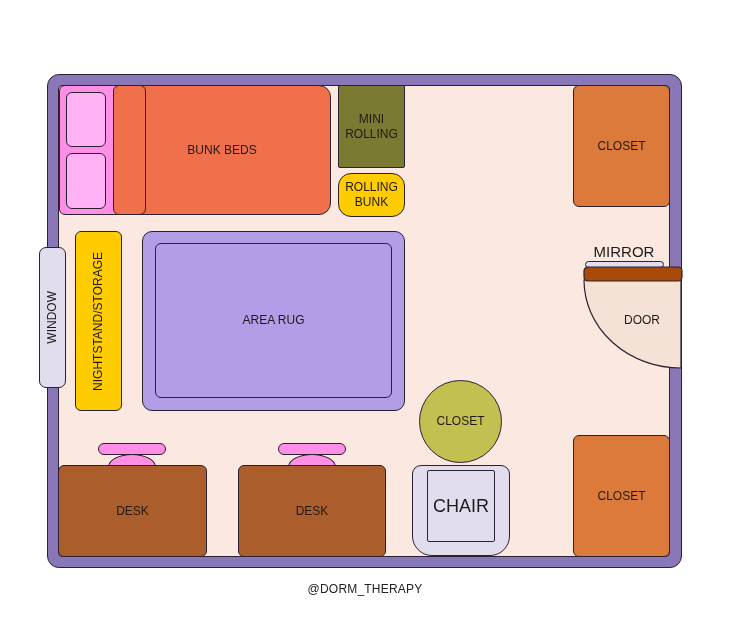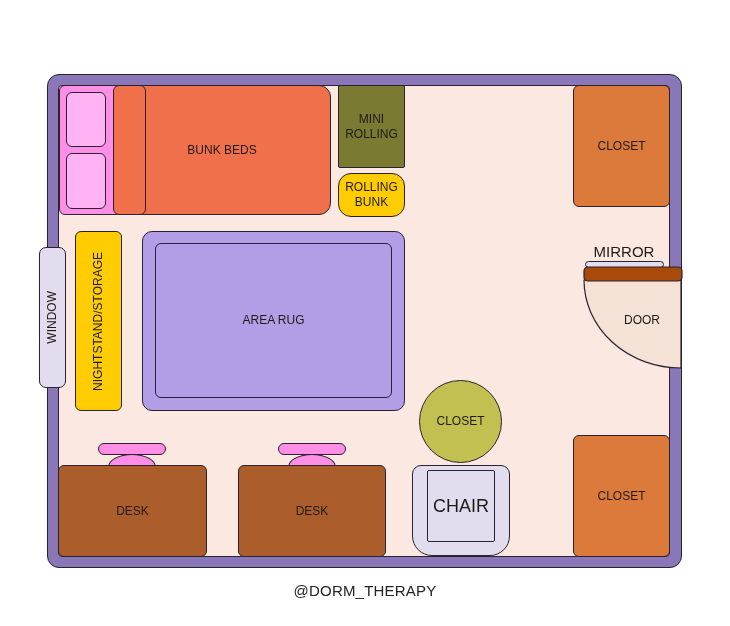--- a/index.html
+++ b/index.html
@@ -6,21 +6,21 @@
   body { width: 730px; height: 626px; position: relative; overflow: hidden;
          font-family: "Liberation Sans", sans-serif; }
   .abs { position: absolute; box-sizing: border-box; }
   .lbl { font-size: 12px; color: #1f1a17; text-align: center; line-height: 1.25;
          display: flex; align-items: center; justify-content: center; }
   .room-outer { left: 47px; top: 74px; width: 635px; height: 494px;
                 background: #8a77b8; border: 1.5px solid #2b2230; border-radius: 12px; }
   .room-inner { left: 58px; top: 85px; width: 612px; height: 472px;
                 background: #fae8e1; border: 1.5px solid #2b2230; border-radius: 4px; }
   .item { border: 1.2px solid #2b2230; }
-  .credit { left: 0; top: 582px; width: 730px; font-size: 15px; color: #222;
+  .credit { left: 0; top: 582px; width: 730px; font-size: 12px; color: #222;
             text-align: center; letter-spacing: 0.2px; }
   .vert { writing-mode: vertical-rl; transform: rotate(180deg); }
 </style>
 </head>
 <body>
 
 <div class="abs room-outer"></div>
 <div class="abs room-inner"></div>
 
 <div class="abs item" style="left:59px;top:85px;width:60px;height:130px;background:#ff8fe6;border-radius:6px 0 0 6px;"></div>

